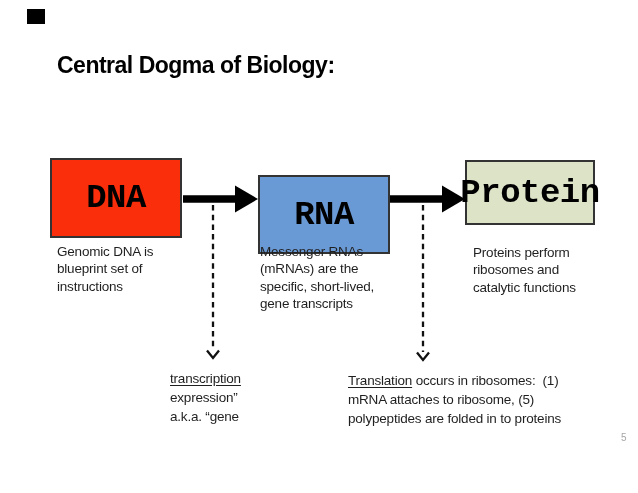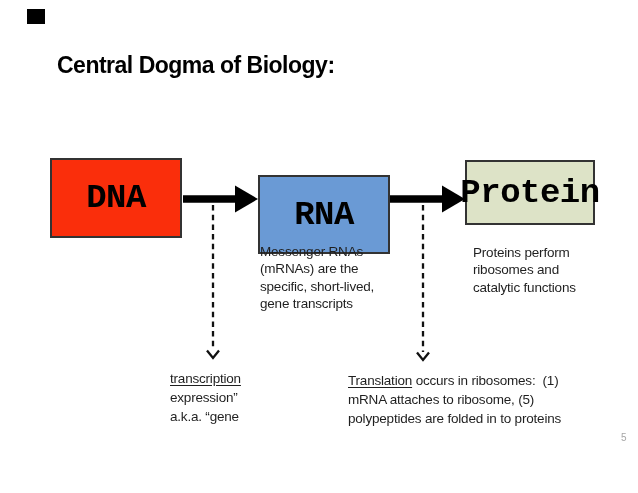--- a/index.html
+++ b/index.html
@@ -69,20 +69,25 @@
     <g stroke="#111" fill="none" stroke-width="2.3">
       <line x1="213" y1="205" x2="213" y2="350" stroke-dasharray="5.5,4.2"></line>
       <path d="M207,350.5 L213,358 L219,350.5"></path>
     </g>
     <g stroke="#111" fill="none" stroke-width="2.3">
       <line x1="423" y1="205" x2="423" y2="352" stroke-dasharray="5.5,4.2"></line>
       <path d="M417,352.5 L423,360 L429,352.5"></path>
     </g>
   </svg>
 
+  <div class="desc desc-dna">
+    <div class="line">Genomic DNA is</div>
+    <div class="line">blueprint set of</div>
+    <div class="line">instructions</div>
+  </div>
 
   <div class="desc desc-rna">
     <div class="line">Messenger RNAs</div>
     <div class="line">(mRNAs) are the</div>
     <div class="line">specific, short-lived,</div>
     <div class="line">gene transcripts</div>
   </div>
 
   <div class="desc desc-protein">
     <div class="line">Proteins perform</div>

